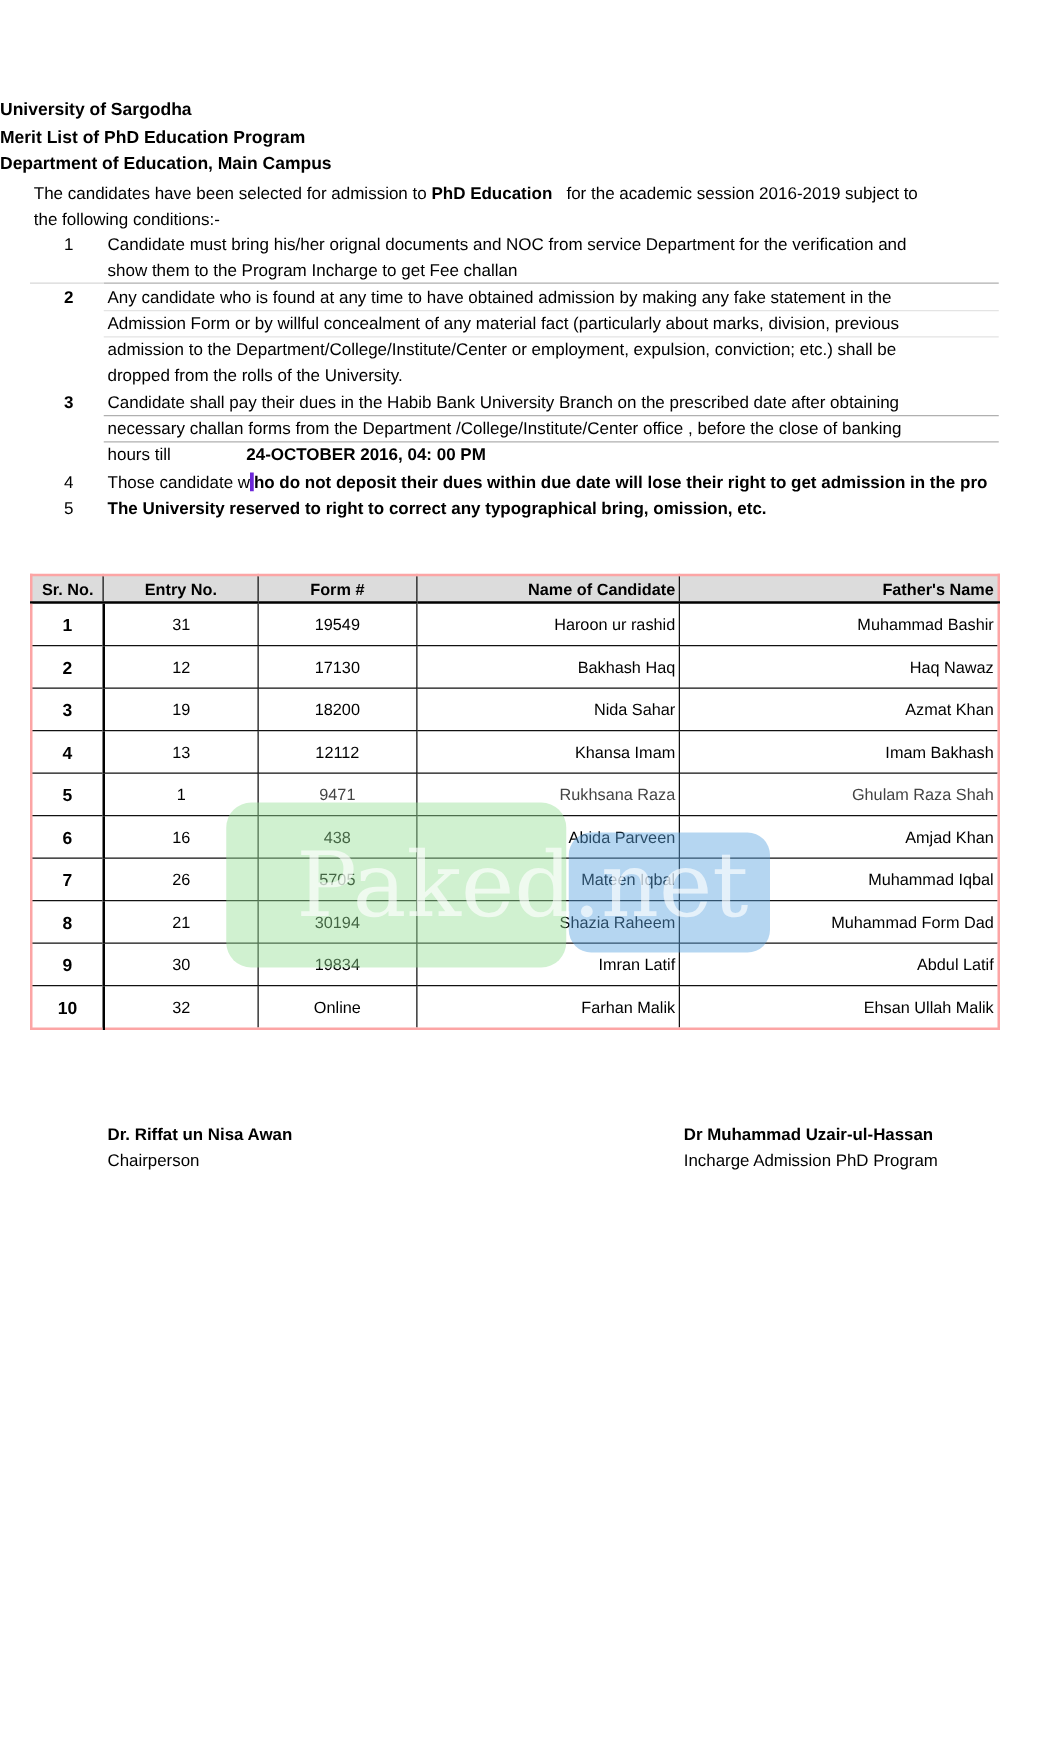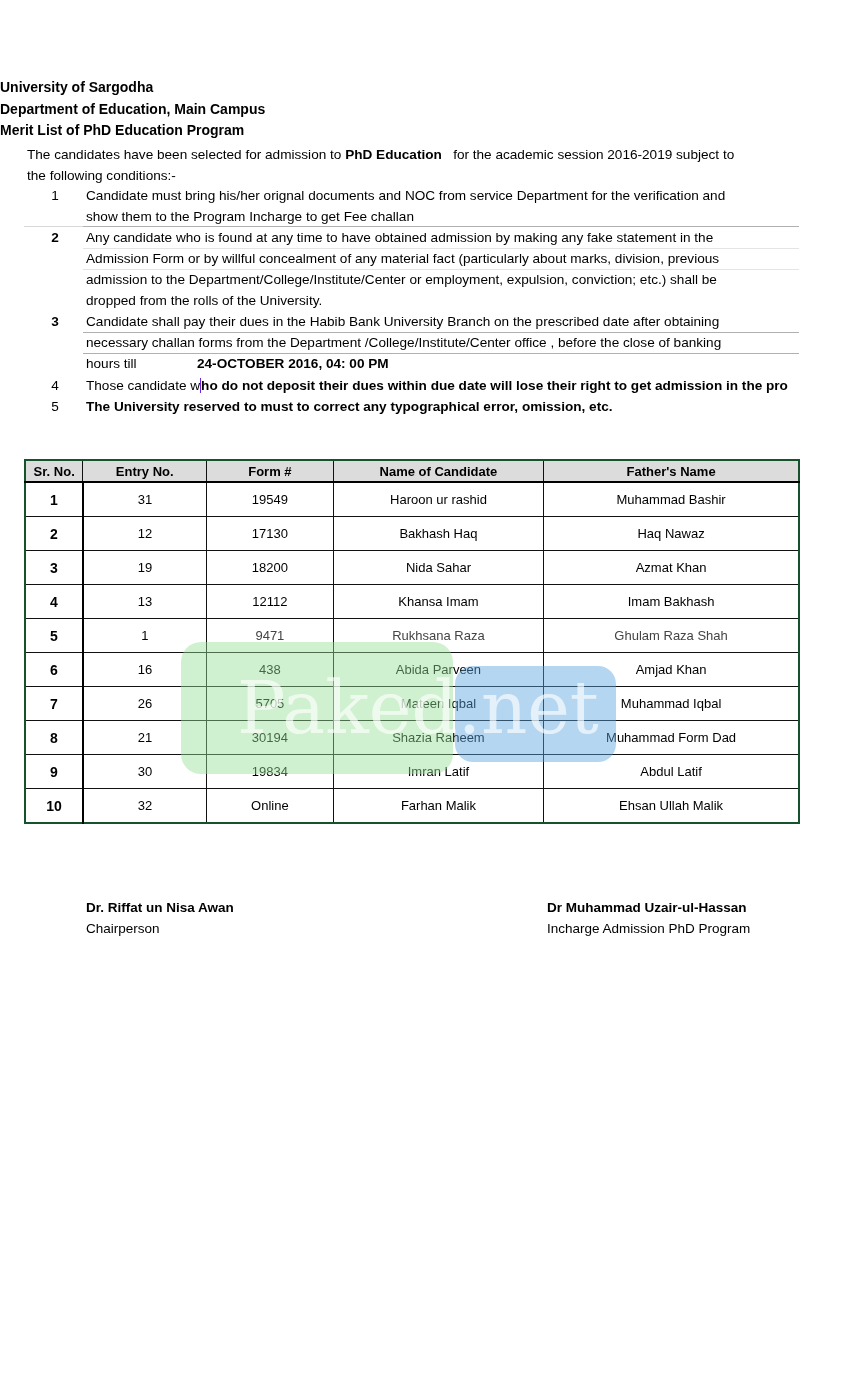--- a/index.html
+++ b/index.html
@@ -14,49 +14,49 @@
   .cond-num { position: absolute; left: 48px; width: 14px; text-align: center; font-size: 13.6px; line-height: 21px; }
   .cond-num.bold { font-weight: bold; }
   .cond-text { position: absolute; left: 86px; width: 760px; font-size: 13.6px; line-height: 21px; white-space: nowrap; }
   .hline { position: absolute; height: 1px; background: #b0b0b0; }
   .hline.light { background: #e4e4e4; }
   .bold { font-weight: bold; }
 
   table.merit {
     position: absolute; left: 24px; top: 459px; width: 776px;
     border-collapse: collapse; font-size: 13px;
-    border: 2px solid #14532d;
+    border: 2px solid #fca5a5;
   }
   table.merit th, table.merit td { border: 1px solid #111; padding: 0 3px; }
   table.merit th { background: #dcdcdc; height: 20px; font-weight: bold; border-bottom: 2px solid #000; }
   table.merit td { height: 33px; }
   .c { text-align: center; }
-  .l { text-align: center; }
+  .l { text-align: right; }
   td.sr { font-weight: bold; font-size: 14px; border-right: 2px solid #000 !important; }
   td.grey { color: #444; }
 
   .watermark { position: absolute; pointer-events: none; }
   .wm-green { left: 181px; top: 642px; width: 272px; height: 132px; background: rgba(150,225,150,0.45); border-radius: 20px; }
   .wm-blue  { left: 455px; top: 666px; width: 161px; height: 96px; background: rgba(90,165,225,0.45); border-radius: 18px; }
   .wm-text {
     position: absolute; font-family: "DejaVu Serif", serif; color: rgba(255,255,255,0.65);
     font-size: 72px; line-height: 80px; white-space: nowrap;
   }
   .wm-t1 { left: 205px; top: 668px; margin-left: 32px; }
   .wm-t2 { left: 458px; top: 668px; }
 
   .sig { position: absolute; font-size: 13.5px; line-height: 21px; }
 </style>
 </head>
 <body>
 
 <div class="title-block">
   <div class="title-line">University of Sargodha</div>
+  <div class="title-line">Merit List of PhD Education  Program</div>
   <div class="title-line">Department of Education, Main Campus</div>
-  <div class="title-line">Merit List of PhD Education  Program</div>
 </div>
 
 <div class="intro">
   <div><span>The candidates have been selected for admission to </span><b>PhD Education</b><span style="white-space:pre">   for the academic session 2016-2019 subject to</span></div>
   <div>the following conditions:-</div>
 </div>
 
 <div class="cond-num" style="top:185px">1</div>
 <div class="cond-text" style="top:185px">Candidate must bring his/her orignal documents and NOC from service Department  for the verification and</div>
 <div class="cond-text" style="top:206px">show them to the Program Incharge to get Fee challan</div>
@@ -73,24 +73,24 @@
 
 <div class="cond-num bold" style="top:311px">3</div>
 <div class="cond-text" style="top:311px">Candidate shall pay their dues in the Habib Bank University Branch on  the prescribed date after obtaining</div>
 <div class="hline" style="left:83px; top:332px; width:716px;"></div>
 <div class="cond-text" style="top:332px">necessary challan forms from the Department /College/Institute/Center office , before the close of banking</div>
 <div class="hline" style="left:83px; top:353px; width:716px;"></div>
 <div class="cond-text" style="top:353px">hours till</div>
 <div class="cond-text bold" style="top:353px; left:197px;">24-OCTOBER 2016,  04: 00 PM</div>
 
 <div class="cond-num" style="top:375px">4</div>
-<div class="cond-text" style="top:375px; width:763px; overflow:hidden;"><span>Those candidate w</span><span style="border-left:1px solid #6d28d9;" class="bold">ho do not deposit their dues within due date will lose their right to  get admission in the pro</span></div>
+<div class="cond-text" style="top:375px; width:763px; overflow:hidden;"><span>Those candidate w</span><span style="border-left:3px solid #6d28d9;" class="bold">ho do not deposit their dues within due date will lose their right to  get admission in the pro</span></div>
 
 <div class="cond-num" style="top:396px">5</div>
-<div class="cond-text bold" style="top:396px">The University reserved to must to correct any typographical error, omission, etc.</div>
+<div class="cond-text bold" style="top:396px">The University reserved to right to correct any typographical bring, omission, etc.</div>
 
 <table class="merit">
   <colgroup>
     <col style="width:58px">
       <col style="width:124px">
       <col style="width:127px">
       <col style="width:211px">
       <col style="width:256px">
   </colgroup>
   <thead>

